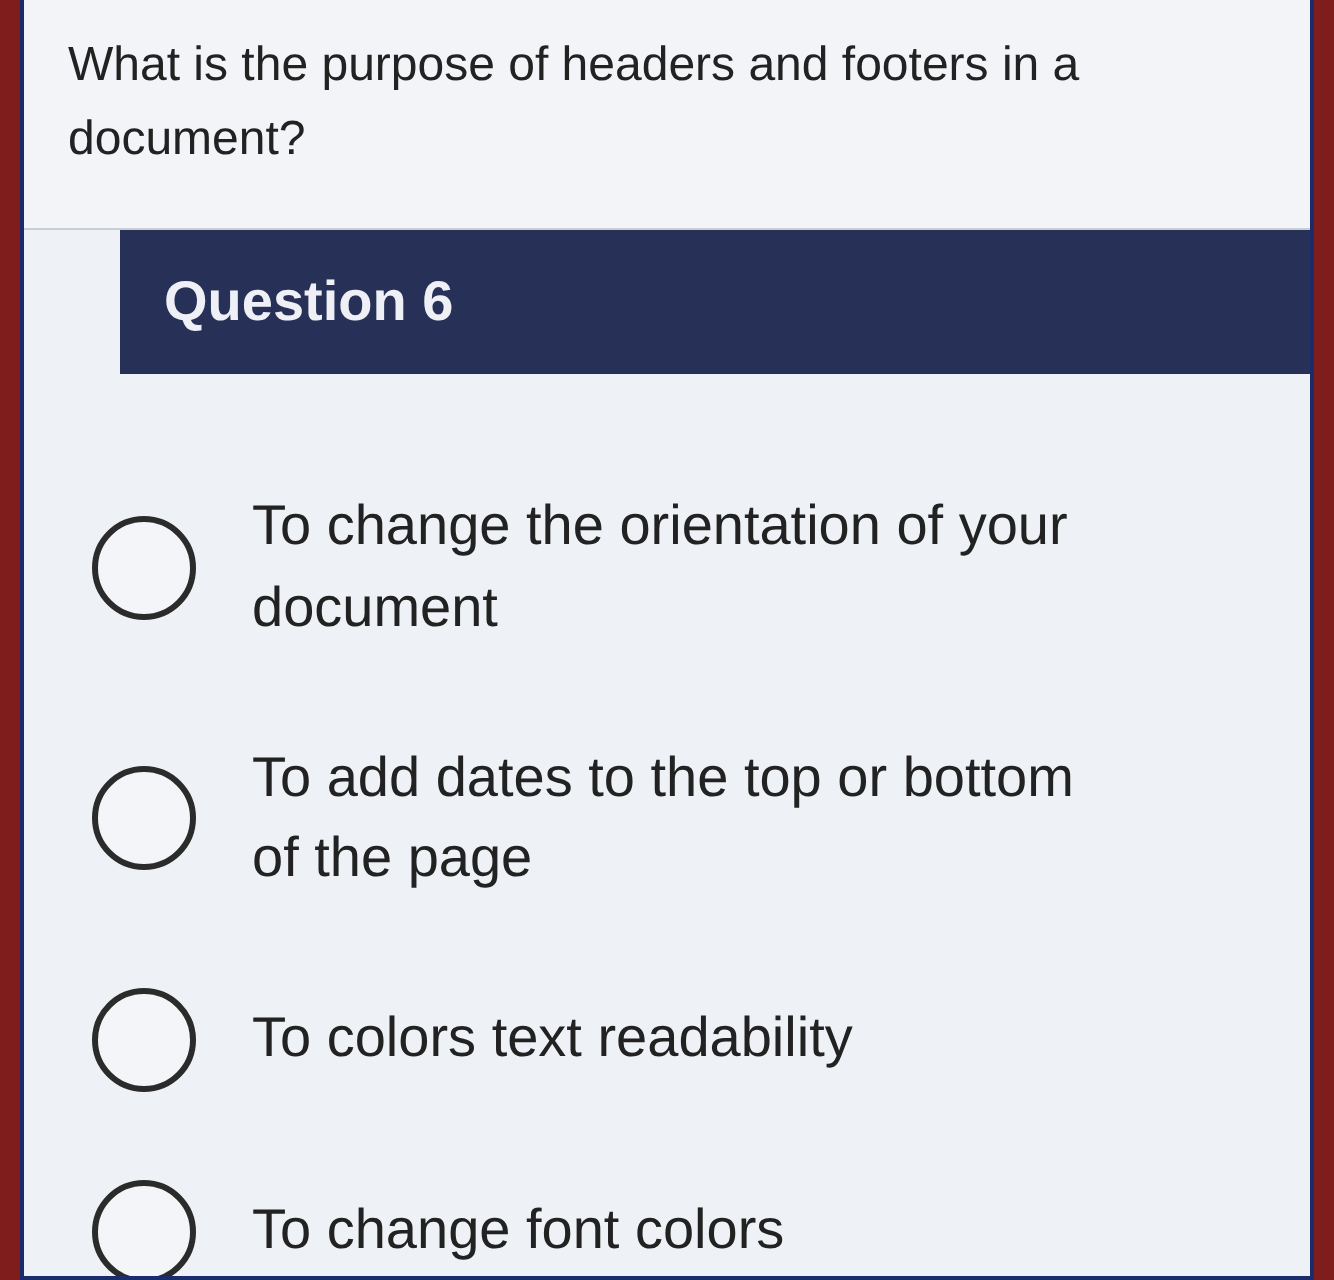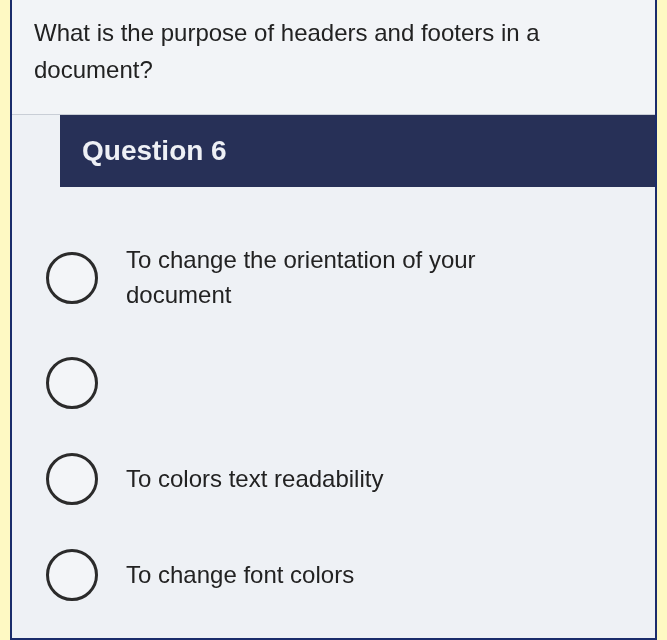--- a/index.html
+++ b/index.html
@@ -5,21 +5,21 @@
   * { box-sizing: border-box; margin: 0; padding: 0; }
   html, body {
     width: 667px;
     height: 640px;
     font-family: Arial, Helvetica, sans-serif;
     background: #000;
   }
   .screen {
     width: 667px;
     height: 640px;
-    background: #fef9c3;
+    background: #7f1d1d;
     padding: 0 10px;
     position: relative;
   }
   .card {
     background: #eef1f5;
     border: 2px solid #1a2c6b;
     border-top: none;
     width: 100%;
     height: 100%;
     overflow: hidden;
@@ -53,21 +53,21 @@
   }
   .radio {
     width: 52px;
     height: 52px;
     min-width: 52px;
     border: 3px solid #2b2b2b;
     border-radius: 50%;
     background: #f3f5f8;
   }
   .answer-text {
-    font-size: 24px;
+    font-size: 28px;
     line-height: 1.45;
     color: #222;
     max-width: 420px;
   }
 </style>
 </head>
 <body>
 
 <div class="screen">
   <div class="card">
@@ -78,20 +78,21 @@
 
     <div class="answers">
 
       <div class="answer-row">
         <div class="radio"></div>
         <div class="answer-text">To change the orientation of your document</div>
       </div>
 
       <div class="answer-row">
         <div class="radio"></div>
+        <div class="answer-text">To add dates to the top or bottom of the page</div>
       </div>
 
       <div class="answer-row">
         <div class="radio"></div>
         <div class="answer-text">To colors text readability</div>
       </div>
 
       <div class="answer-row">
         <div class="radio"></div>
         <div class="answer-text">To change font colors</div>

